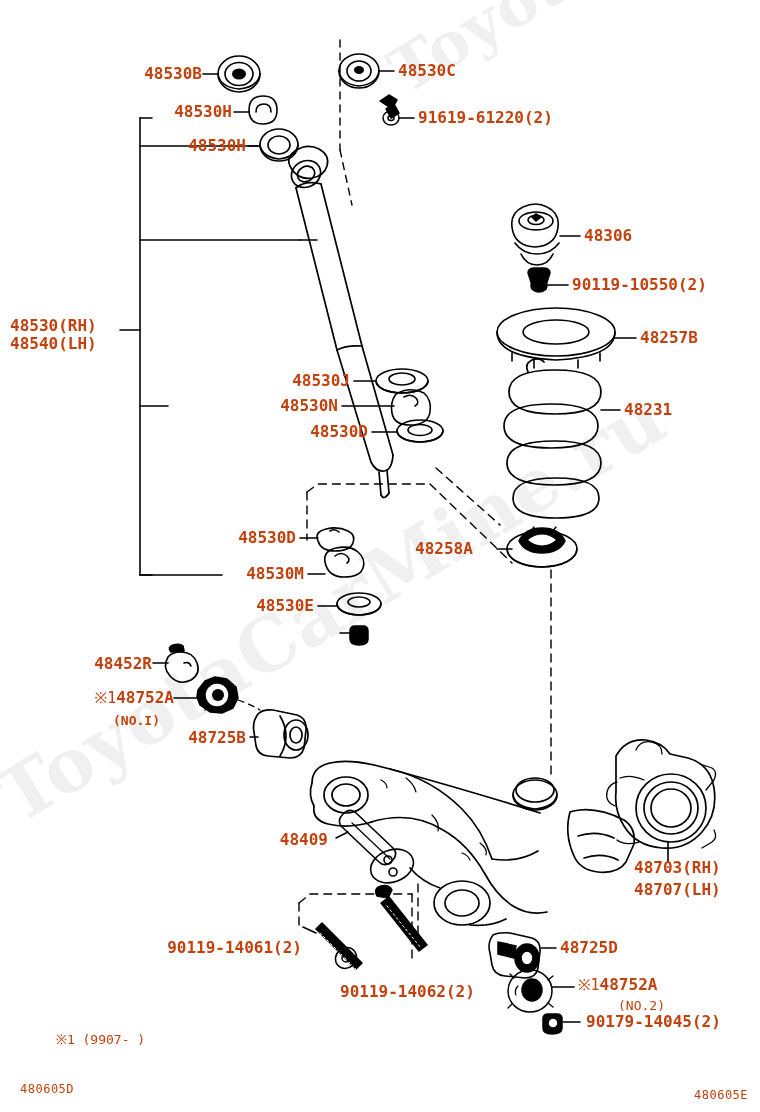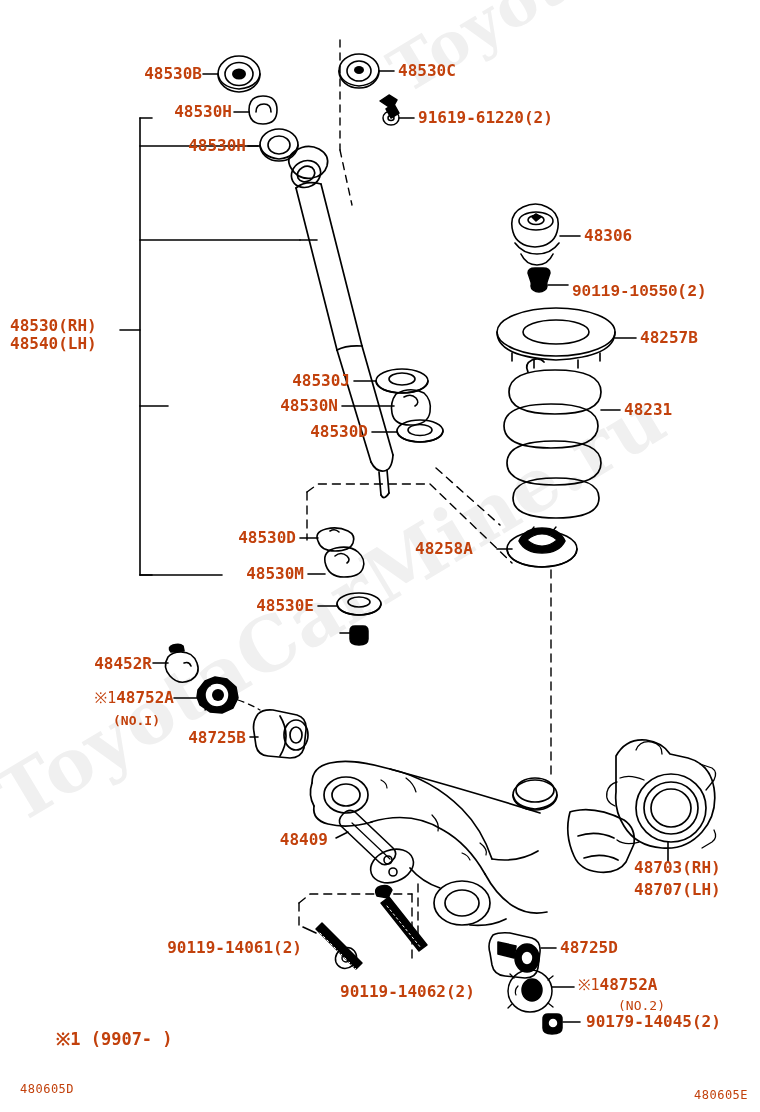--- a/index.html
+++ b/index.html
@@ -63,22 +63,22 @@
     white-space: nowrap;
     line-height: 19px;
   }
   .lbl.r { text-align: right; }
   .lbl.sm {
     font-size: 13px;
     font-weight: 400;
     letter-spacing: 0px;
   }
   .lbl.foot {
-    font-size: 17px;
-    font-weight: 700;
+    font-size: 13px;
+    font-weight: 400;
   }
   .lbl.code {
     font-size: 12px;
     font-weight: 400;
     letter-spacing: 0.5px;
     text-align: center;
   }
   .mk {
     font-weight: 400;
     font-size: 15px;
@@ -402,21 +402,21 @@
   <div class="lbl r" style="left:42px; top:102px; width:190px;">48530H</div>
 
   <div class="lbl r" style="left:42px; top:136px; width:204px;">48530H</div>
 
   <div class="lbl" style="left:398px; top:61px;">48530C</div>
 
   <div class="lbl" style="left:418px; top:108px;">91619-61220(2)</div>
 
   <div class="lbl" style="left:584px; top:226px;">48306</div>
 
-  <div class="lbl" style="left:572px; top:283px;font-family:Liberation Mono, monospace;">90119-10550(2)</div>
+  <div class="lbl" style="left:572px; top:275px;">90119-10550(2)</div>
 
   <div class="lbl" style="left:640px; top:328px;">48257B</div>
 
   <div class="lbl" style="left:624px; top:400px;">48231</div>
 
   <div class="lbl" style="left:10px; top:316px;">48530(RH)</div>
   <div class="lbl" style="left:10px; top:334px;">48540(LH)</div>
 
   <div class="lbl r" style="left:190px; top:371px; width:160px;">48530J</div>
 

